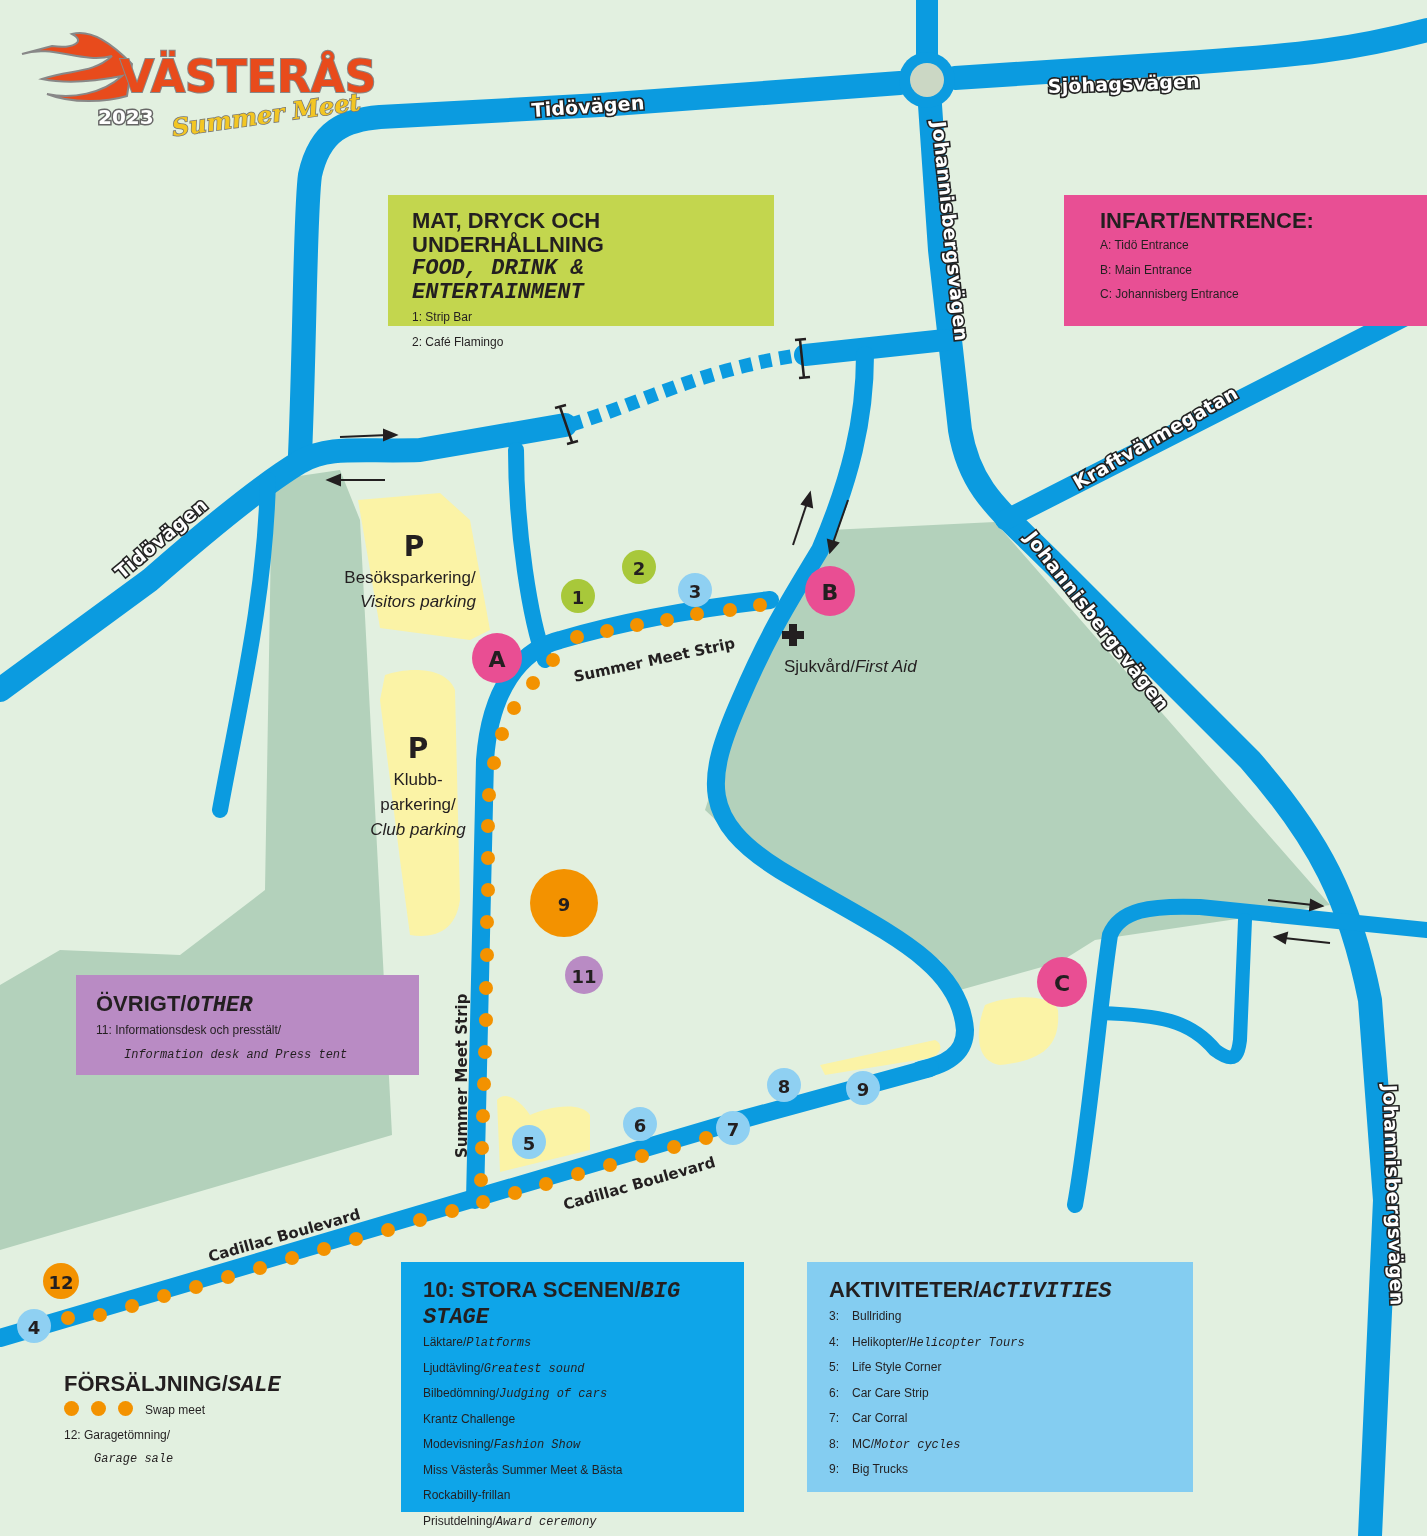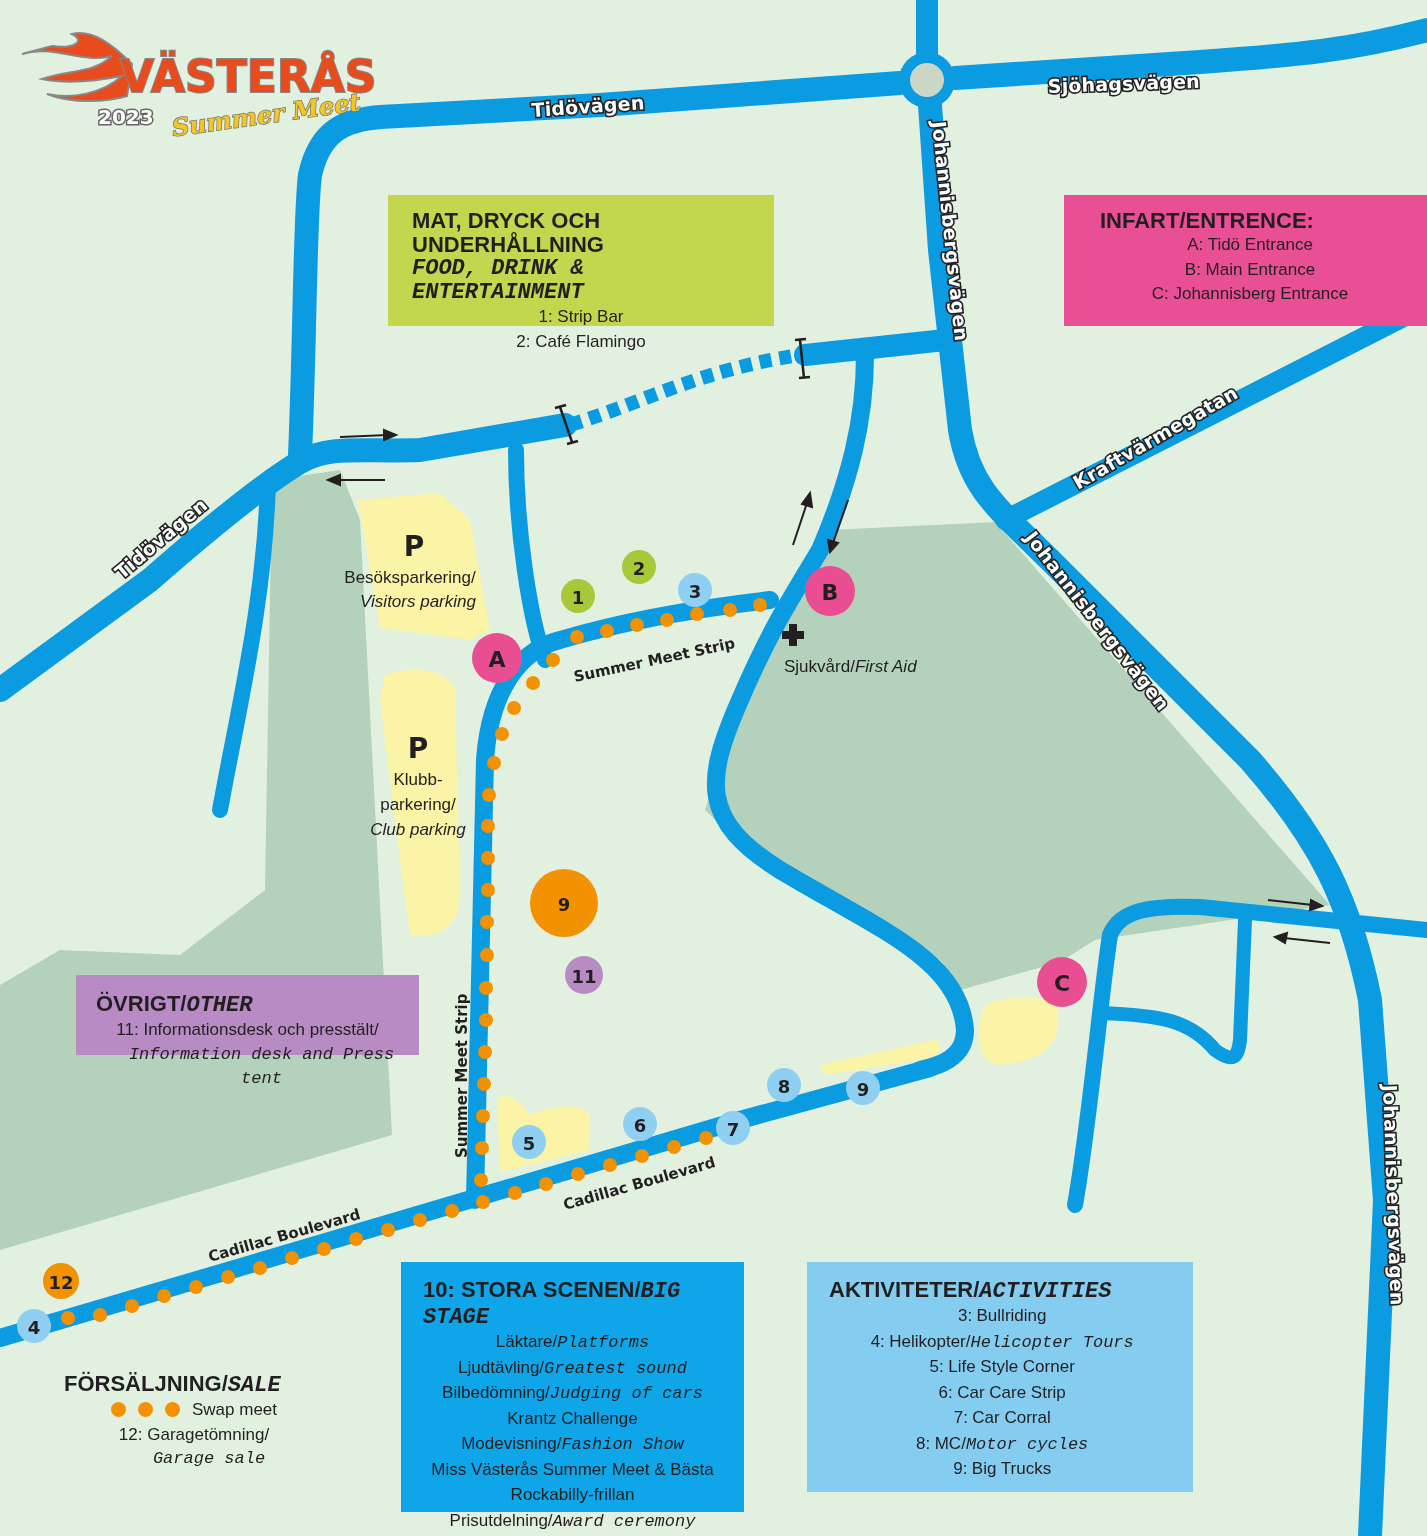--- a/index.html
+++ b/index.html
@@ -1,20 +1,20 @@
 <!DOCTYPE html>
 <html><head>
 <meta charset="utf-8">
 <style>
   html,body{margin:0;padding:0;}
   body{width:1427px;height:1536px;background:#e2f0e0;position:relative;overflow:hidden;font-family:"DejaVu Sans",sans-serif;}
   #map{position:absolute;left:0;top:0;}
   .box{position:absolute;box-sizing:border-box;color:#231f20;font-family:"Liberation Sans",sans-serif;}
   .box .h{font-weight:bold;font-size:22px;line-height:24px;}
-  .box .l{font-size:17px;line-height:24.5px;text-align:center;}
+  .box .l{font-size:12px;line-height:24.5px;}
   .it{font-style:italic;font-family:Liberation Mono, monospace;}
   .roadlabel{font-family:"DejaVu Sans",sans-serif;font-weight:bold;font-size:19px;fill:#fff;stroke:#222;stroke-width:3.2px;paint-order:stroke;letter-spacing:0.2px;}
   .dark{font-family:"DejaVu Sans",sans-serif;font-weight:bold;font-size:15px;fill:#231f20;}
   .marker text{font-family:"DejaVu Sans",sans-serif;font-weight:bold;fill:#231f20;text-anchor:middle;dominant-baseline:central;}
   .plabel{font-family:"Liberation Sans",sans-serif;font-size:17px;fill:#231f20;text-anchor:middle;}
   .pbig{font-family:"DejaVu Sans",sans-serif;font-weight:bold;font-size:28px;fill:#231f20;text-anchor:middle;}
   .logo{position:absolute;left:12px;top:24px;width:390px;height:120px;}
 </style>
 </head>
 <body>
@@ -239,21 +239,21 @@
   <div class="l">2: Café Flamingo</div>
 </div>
 
 <div class="box" style="left:1064px;top:195px;width:372px;height:131px;background:#e84f94;padding:14px 36px;">
   <div class="h">INFART/ENTRENCE:</div>
   <div class="l">A: Tidö Entrance</div>
   <div class="l">B: Main Entrance</div>
   <div class="l">C: Johannisberg Entrance</div>
 </div>
 
-<div class="box" style="left:76px;top:975px;width:343px;height:80px;background:#b98bc4;padding:17px 20px;">
+<div class="box" style="left:76px;top:975px;width:343px;height:100px;background:#b98bc4;padding:17px 20px;">
   <div class="h"><span>ÖVRIGT/</span><span class="it">OTHER</span></div>
   <div class="l">11: Informationsdesk och presstält/</div>
   <div class="l it" style="padding-left:28px;">Information desk and Press tent</div>
 </div>
 
 <div class="box" style="left:401px;top:1262px;width:343px;height:250px;background:#0ea5e9;padding:16px 22px;">
   <div class="h"><span>10: STORA SCENEN/</span><span class="it">BIG STAGE</span></div>
   <div class="l"><span>Läktare/</span><span class="it">Platforms</span></div>
   <div class="l"><span>Ljudtävling/</span><span class="it">Greatest sound</span></div>
   <div class="l"><span>Bilbedömning/</span><span class="it">Judging of cars</span></div>

